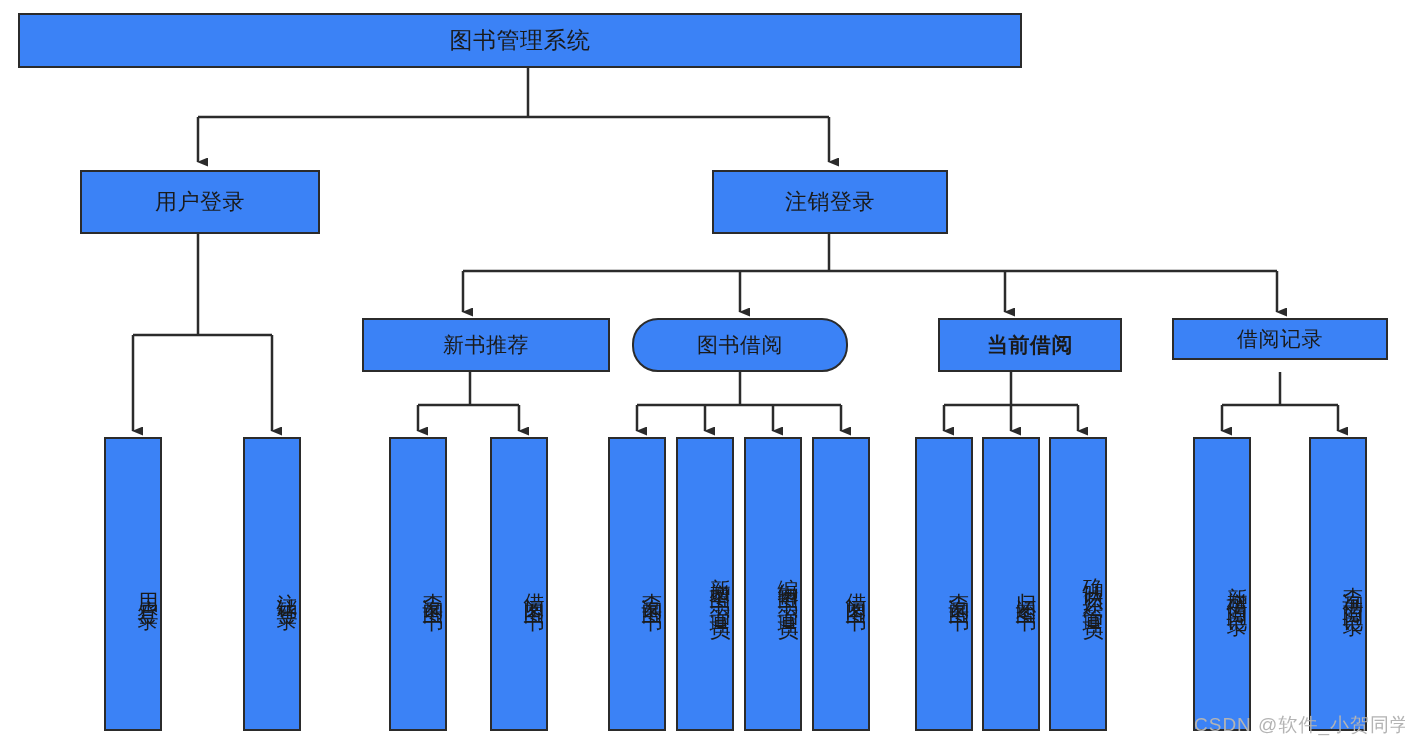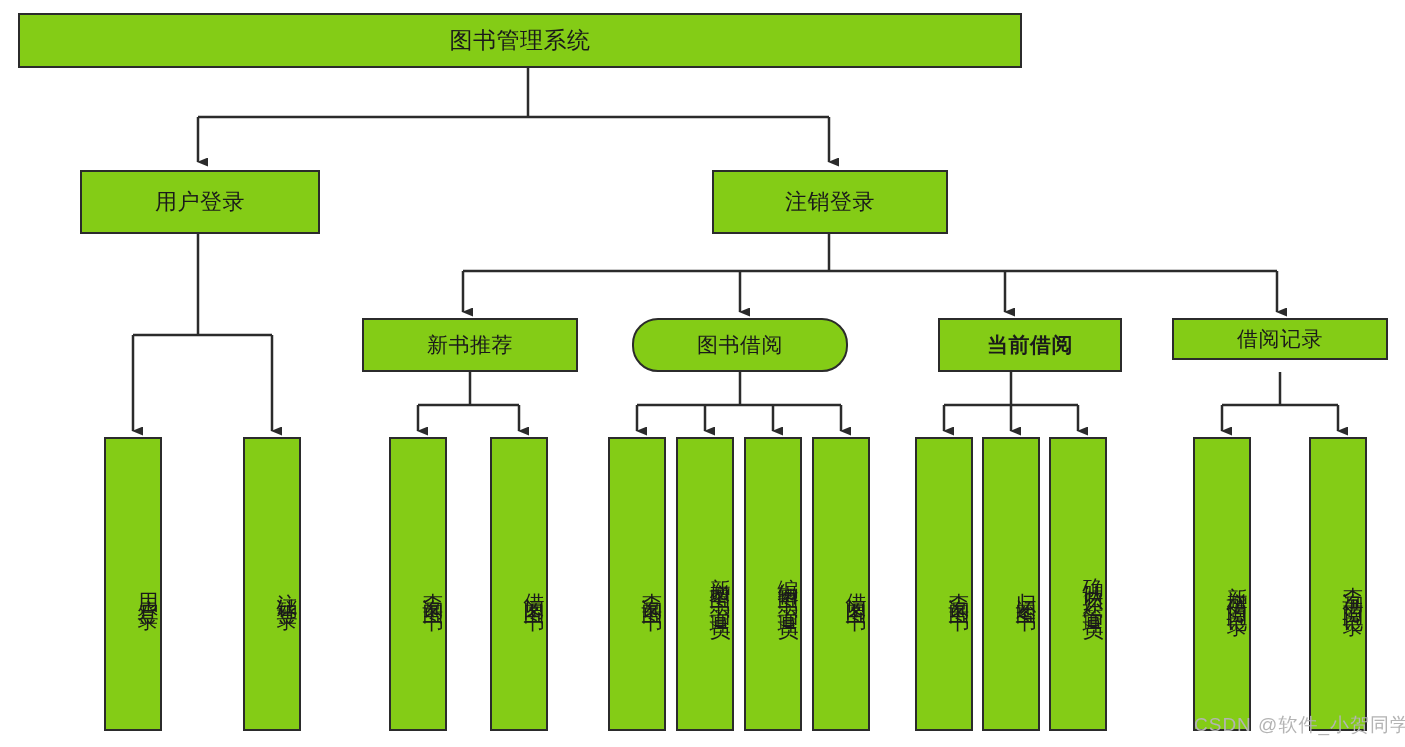--- a/index.html
+++ b/index.html
@@ -23,21 +23,21 @@
     position: absolute;
     left: 0;
     top: 0;
     width: 1405px;
     height: 747px;
     pointer-events: none;
   }
   .node {
     position: absolute;
     box-sizing: border-box;
-    background: #84cc16;
+    background: #3b82f6;
     border: 2.5px solid #2b2b2b;
     display: flex;
     align-items: center;
     justify-content: center;
     text-align: center;
     color: #1a1a1a;
     letter-spacing: 0.5px;
   }
   .node.root {
     font-size: 23px;
@@ -132,21 +132,21 @@
     <span>图书管理系统</span>
   </div>
 
   <div class="node level2" style="left:80px; top:170px; width:240px; height:64px;">
     <span>用户登录</span>
   </div>
   <div class="node level2" style="left:712px; top:170px; width:236px; height:64px;">
     <span>注销登录</span>
   </div>
 
-  <div class="node level3" style="left:362px; top:318px; width:216px; height:54px;">
+  <div class="node level3" style="left:362px; top:318px; width:248px; height:54px;">
     <span>新书推荐</span>
   </div>
   <div class="node level3" style="left:632px; top:318px; width:216px; height:54px;border-radius:26px;">
     <span>图书借阅</span>
   </div>
   <div class="node level3" style="left:938px; top:318px; width:184px; height:54px;font-weight:bold;">
     <span>当前借阅</span>
   </div>
   <div class="node level3" style="left:1172px; top:318px; width:216px; height:42px;">
     <span>借阅记录</span>

